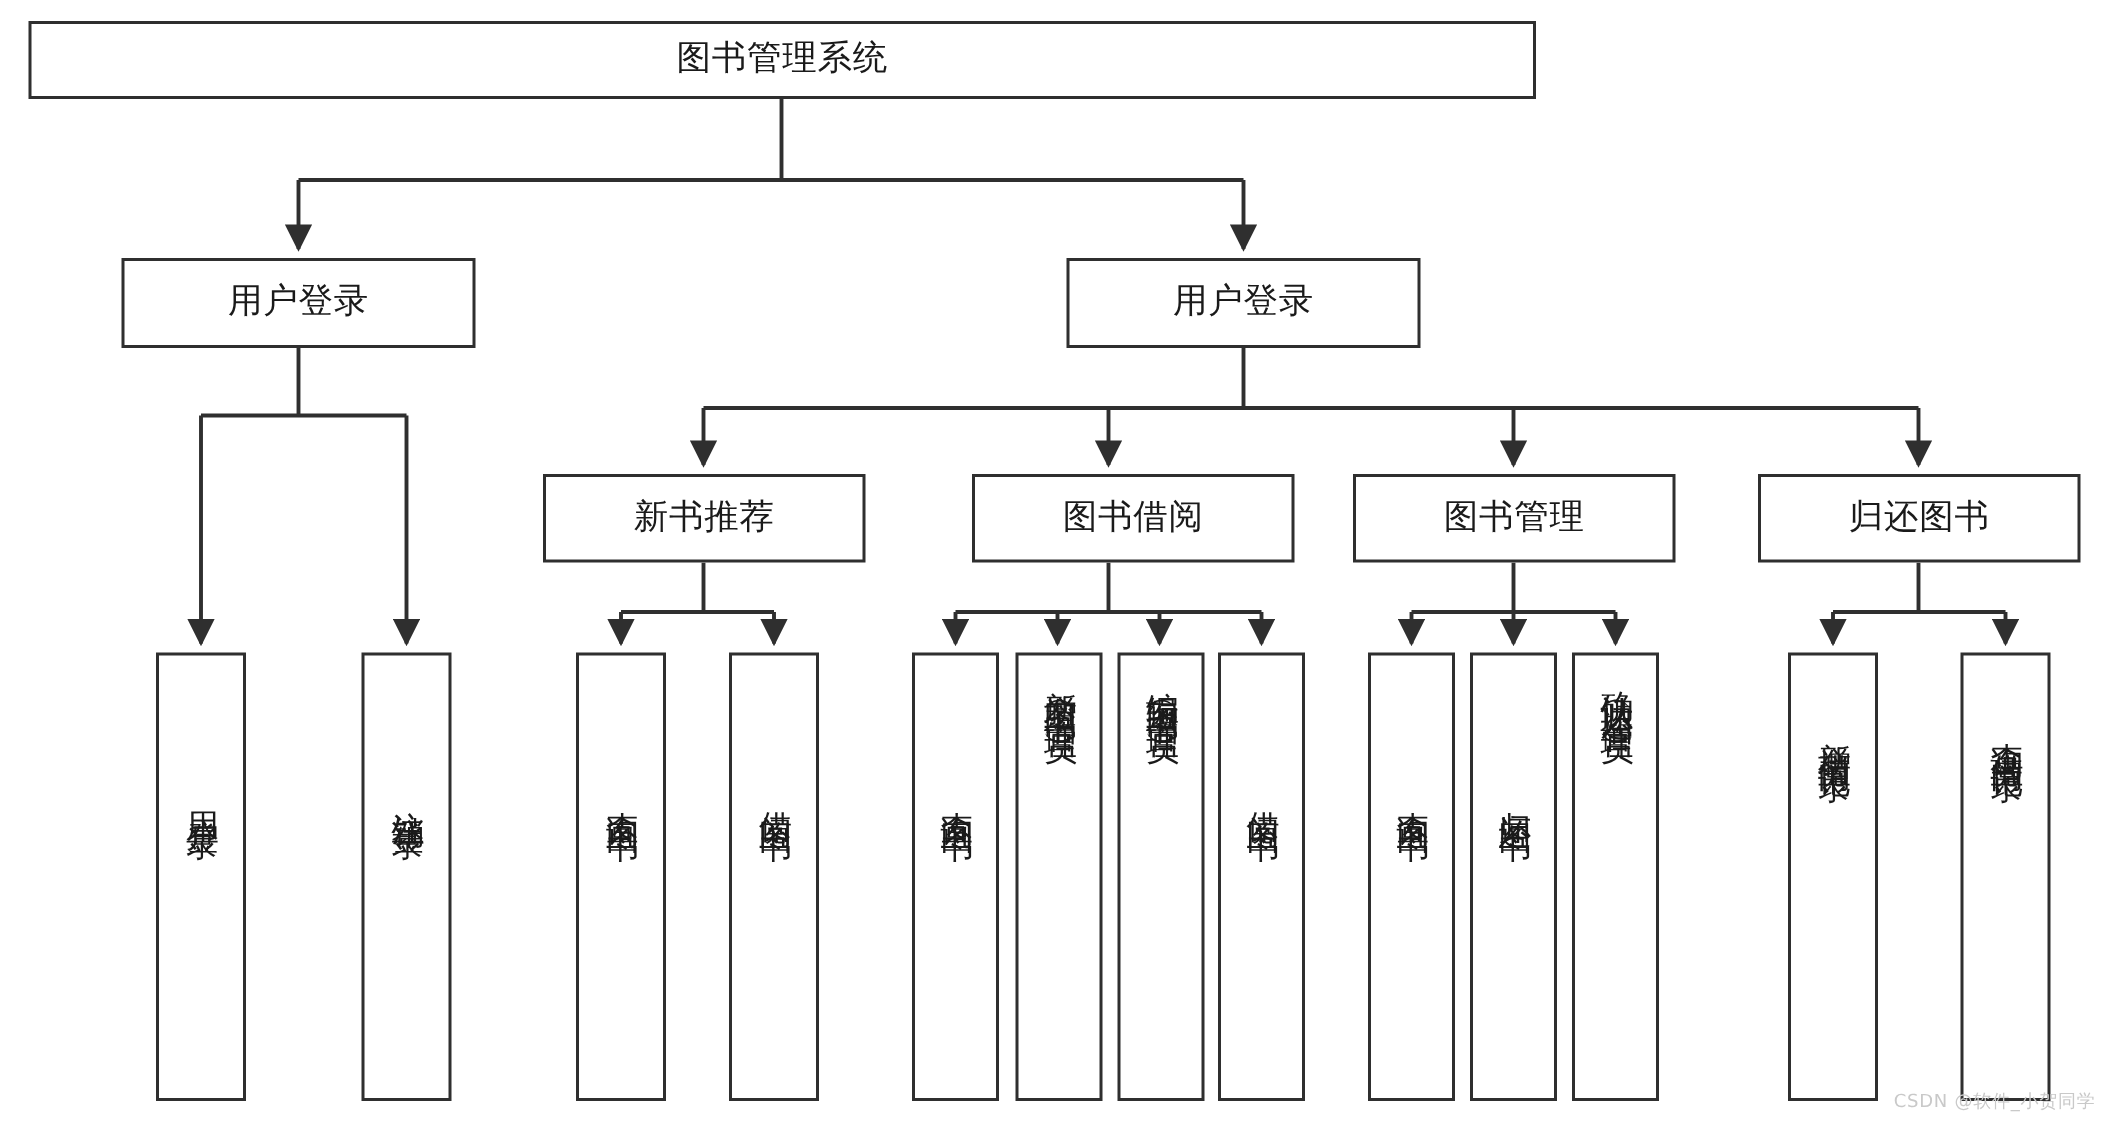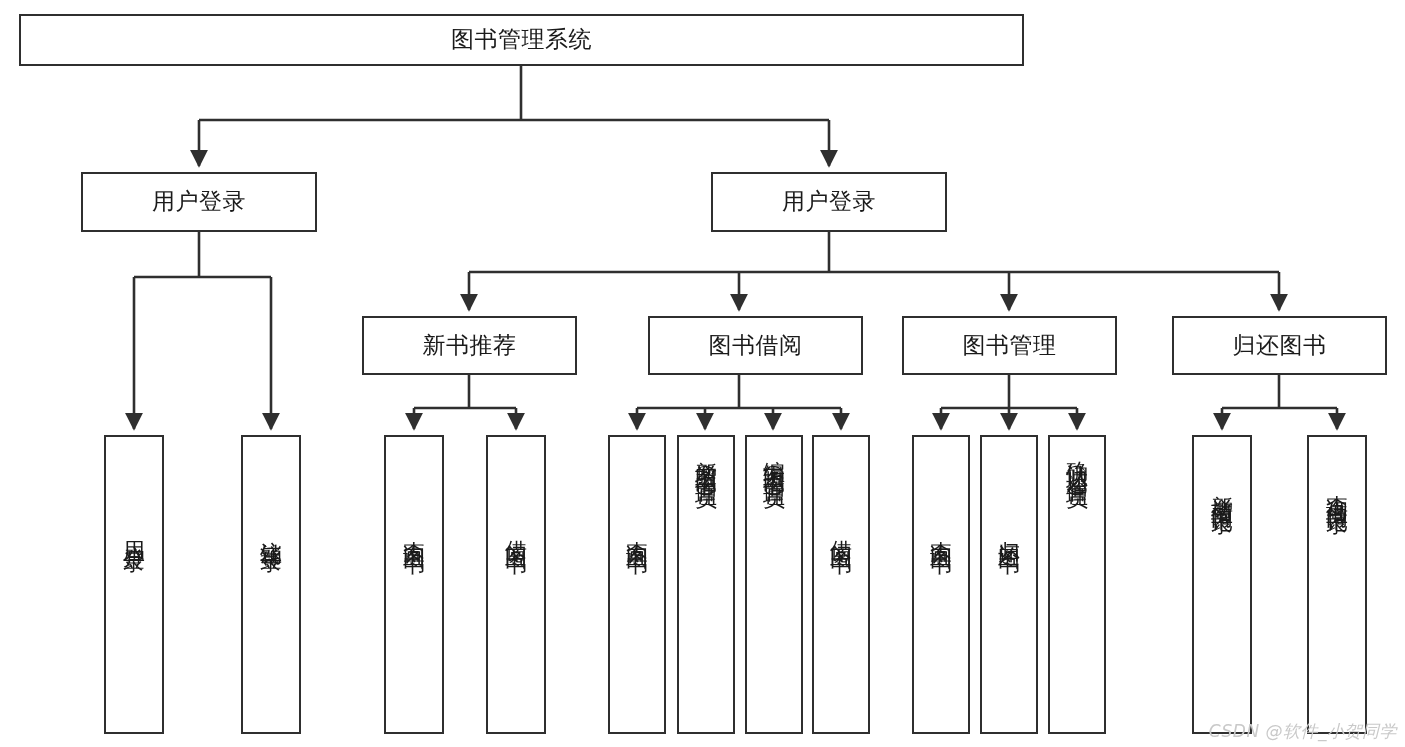--- a/index.html
+++ b/index.html
@@ -63,27 +63,26 @@
     font-size: 22px;
     line-height: 1.0;
     letter-spacing: 4px;
     white-space: normal;
     max-height: 100%;
   }
   #watermark {
     position: absolute;
     right: 8px;
     bottom: 4px;
-    font-size: 17px;
+    font-size: 12px;
     color: #c9c9c9;
     letter-spacing: 0.5px;
     z-index: 5;
     white-space: nowrap;
     font-family: "DejaVu Sans", "Liberation Sans", sans-serif;
-    font-style: italic;
   }
 </style>
 </head>
 <body>
 
 <div id="canvas">
 
   <svg id="edges" viewBox="0 0 1405 747" width="1405" height="747" xmlns="http://www.w3.org/2000/svg">
     <defs>
       <marker id="arrow" viewBox="0 0 10 10" refX="9" refY="5" markerWidth="7" markerHeight="7" orient="auto-start-reverse">

